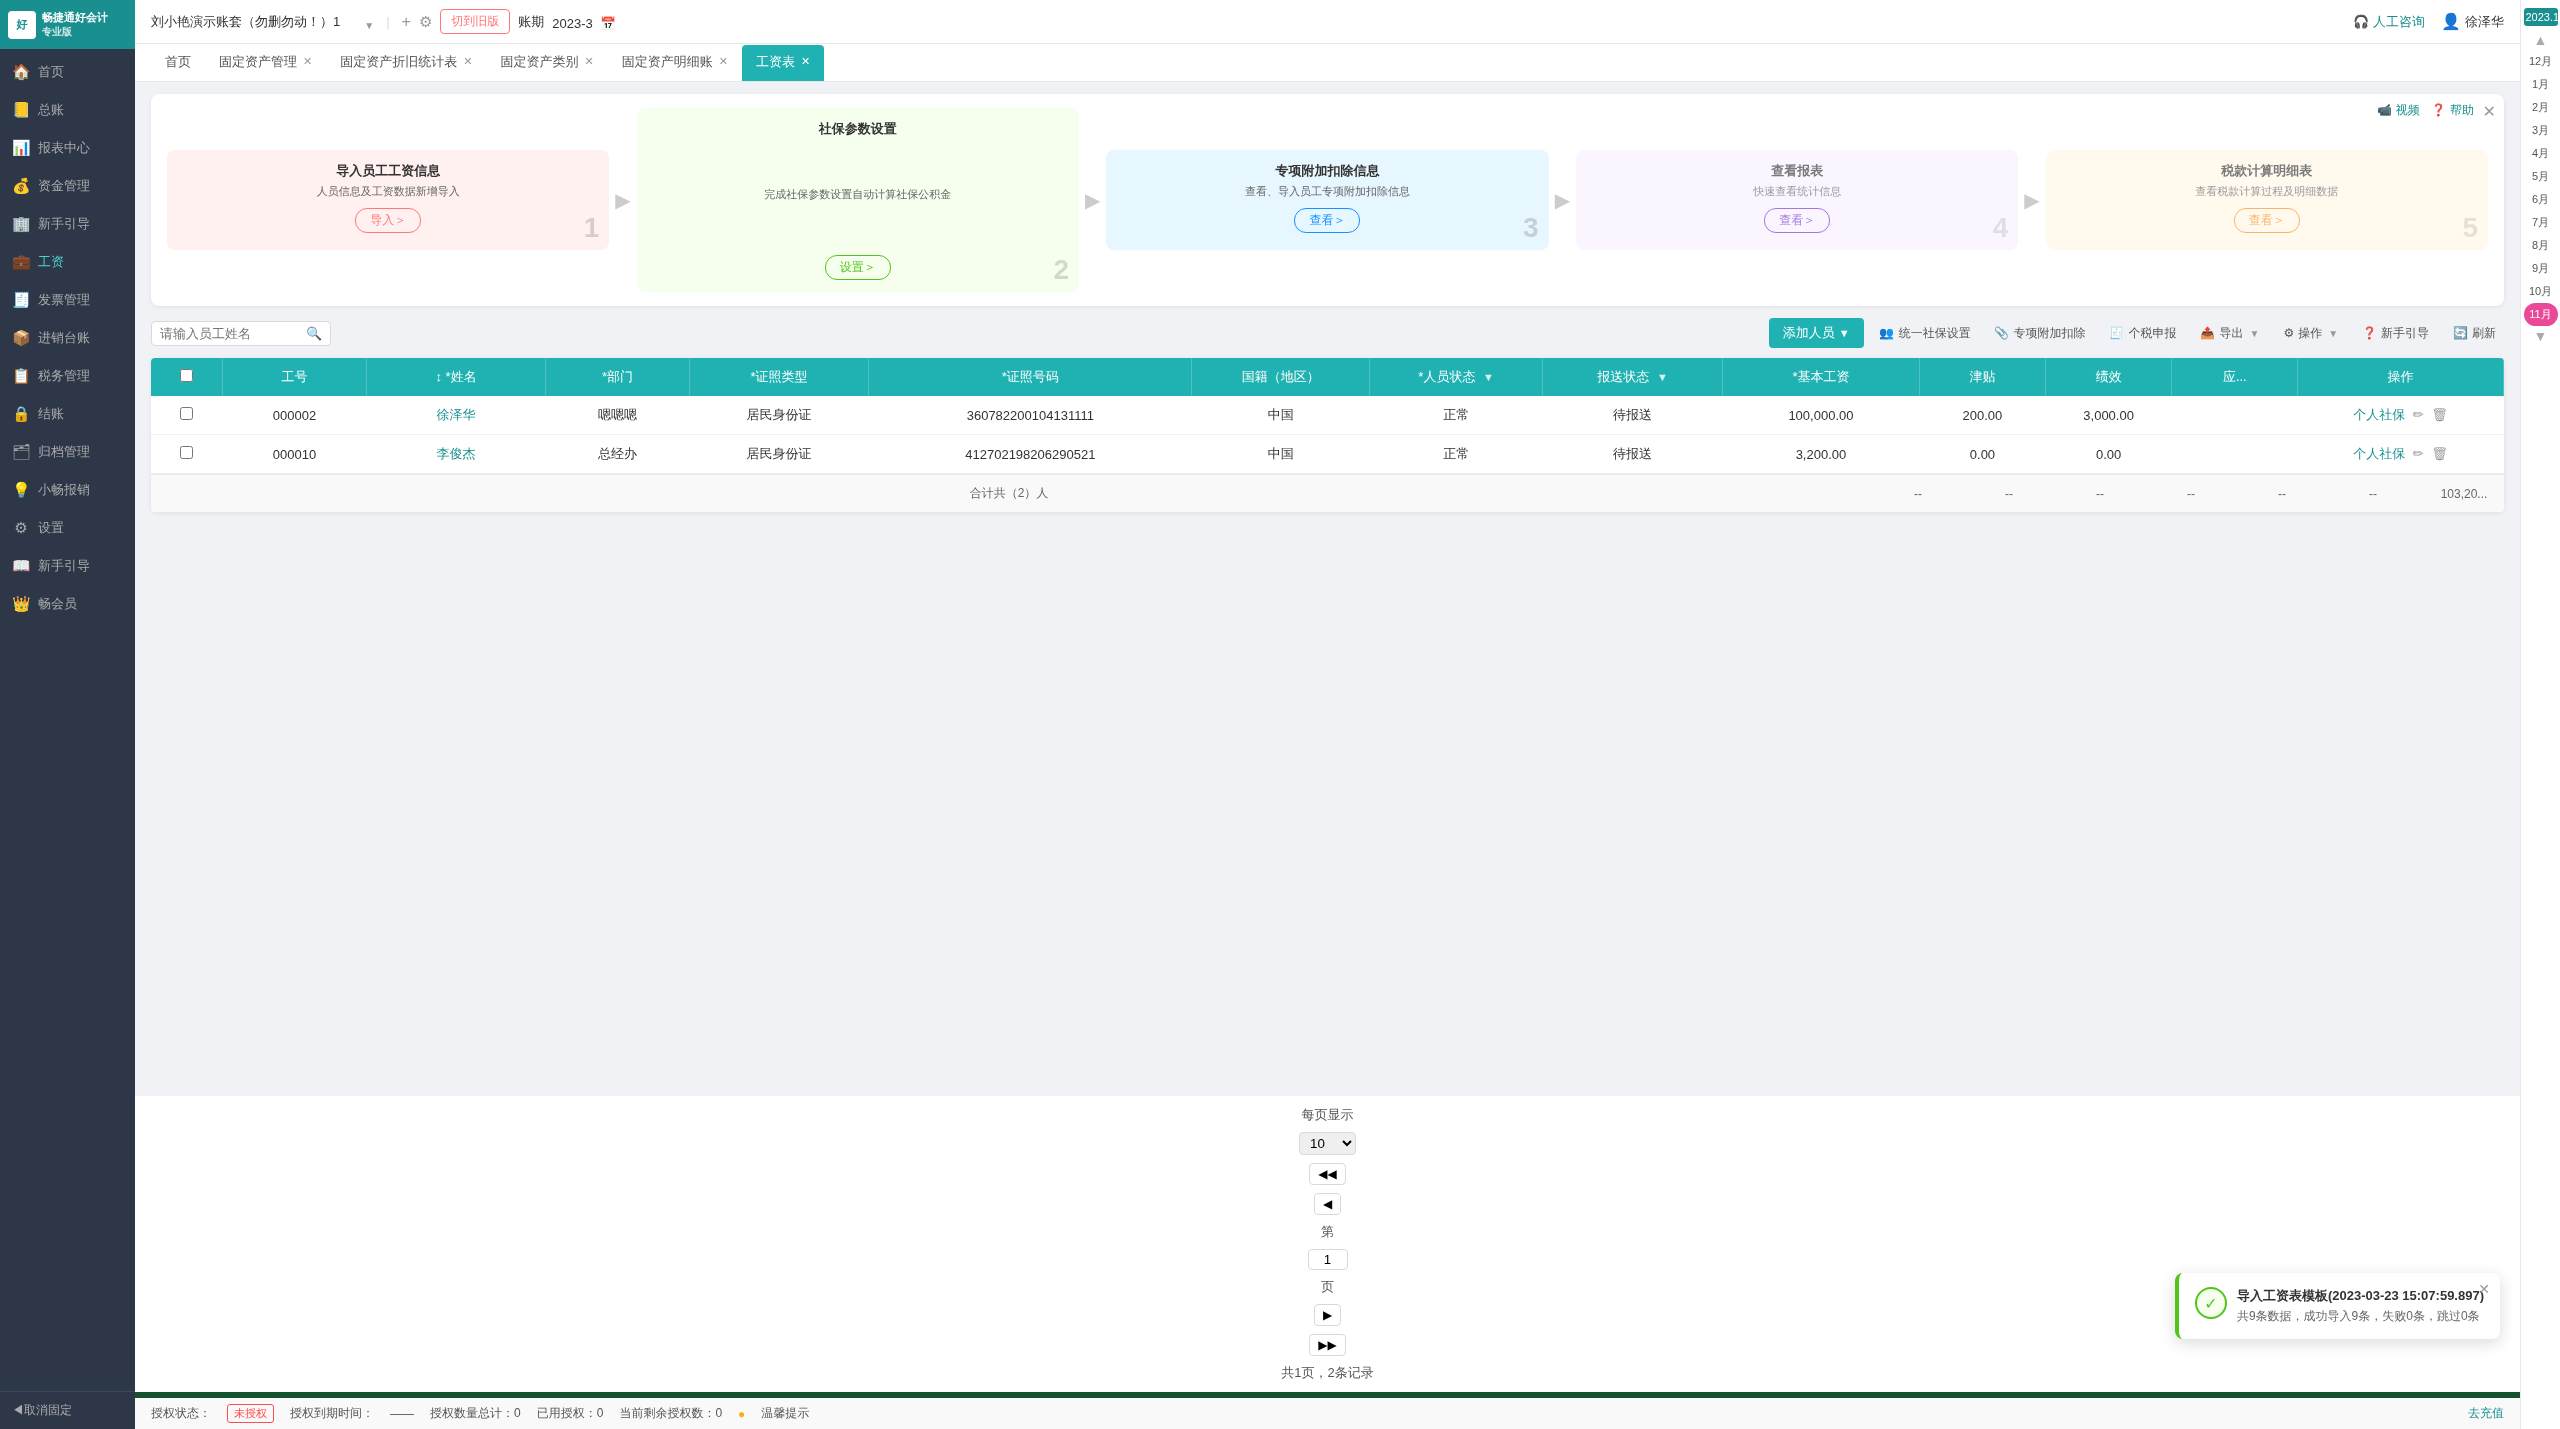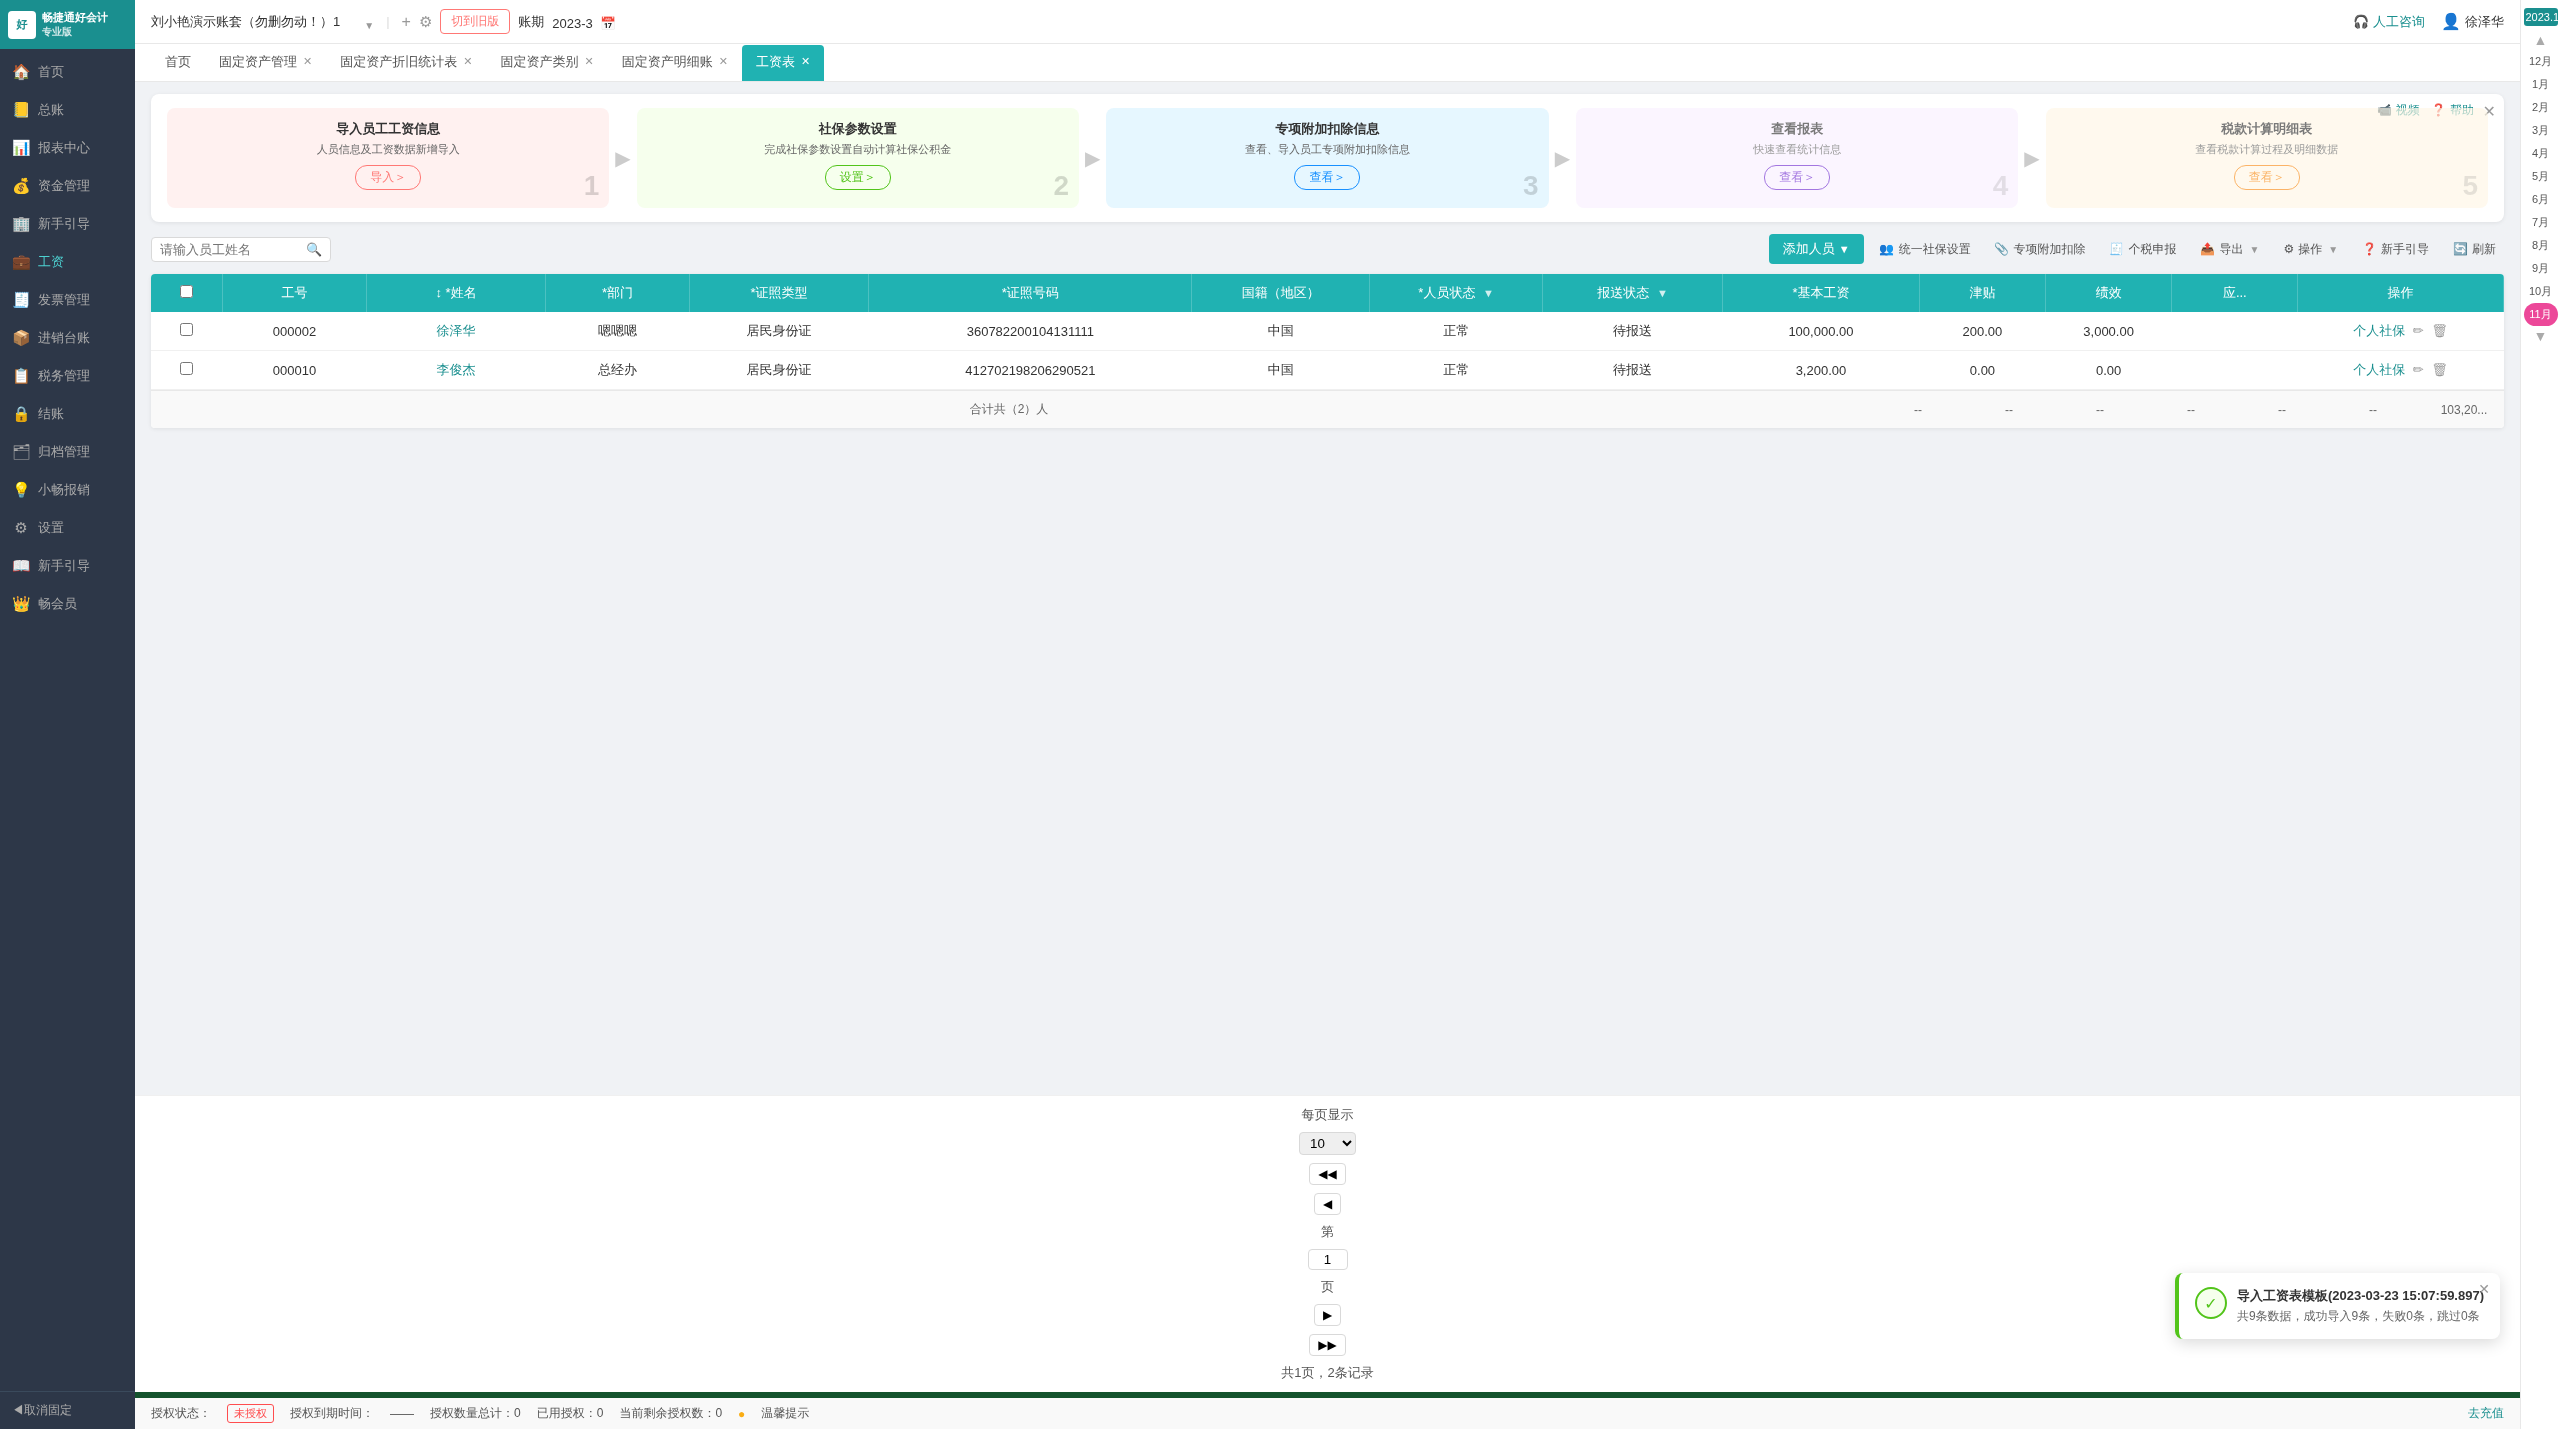--- a/index.html
+++ b/index.html
@@ -593,21 +593,21 @@
       </div>
       <div class="guide-close">✕</div>
       <div class="guide-steps" id="guide-steps">
           <div class="guide-step" style="background: rgb(255, 241, 240);">
     <div class="step-title">导入员工工资信息</div>
     <div class="step-desc">人员信息及工资数据新增导入</div>
     <button class="step-btn" style="color:#ff7875;border-color:#ff7875;">导入＞</button>
     <span class="step-num">1</span>
   </div>
           <div class="guide-arrow">▶</div>
-          <div class="guide-step" style="background: rgb(246, 255, 237);">
+          <div class="guide-step" style="background: rgb(246, 255, 237); gap: 45px;">
     <div class="step-title">社保参数设置</div>
     <div class="step-desc">完成社保参数设置自动计算社保公积金</div>
     <button class="step-btn" style="color:#52c41a;border-color:#52c41a;">设置＞</button>
     <span class="step-num">2</span>
   </div>
           <div class="guide-arrow">▶</div>
           <div class="guide-step" style="background: rgb(230, 247, 255);">
     <div class="step-title">专项附加扣除信息</div>
     <div class="step-desc">查看、导入员工专项附加扣除信息</div>
     <button class="step-btn" style="color:#1890ff;border-color:#1890ff;">查看＞</button>

